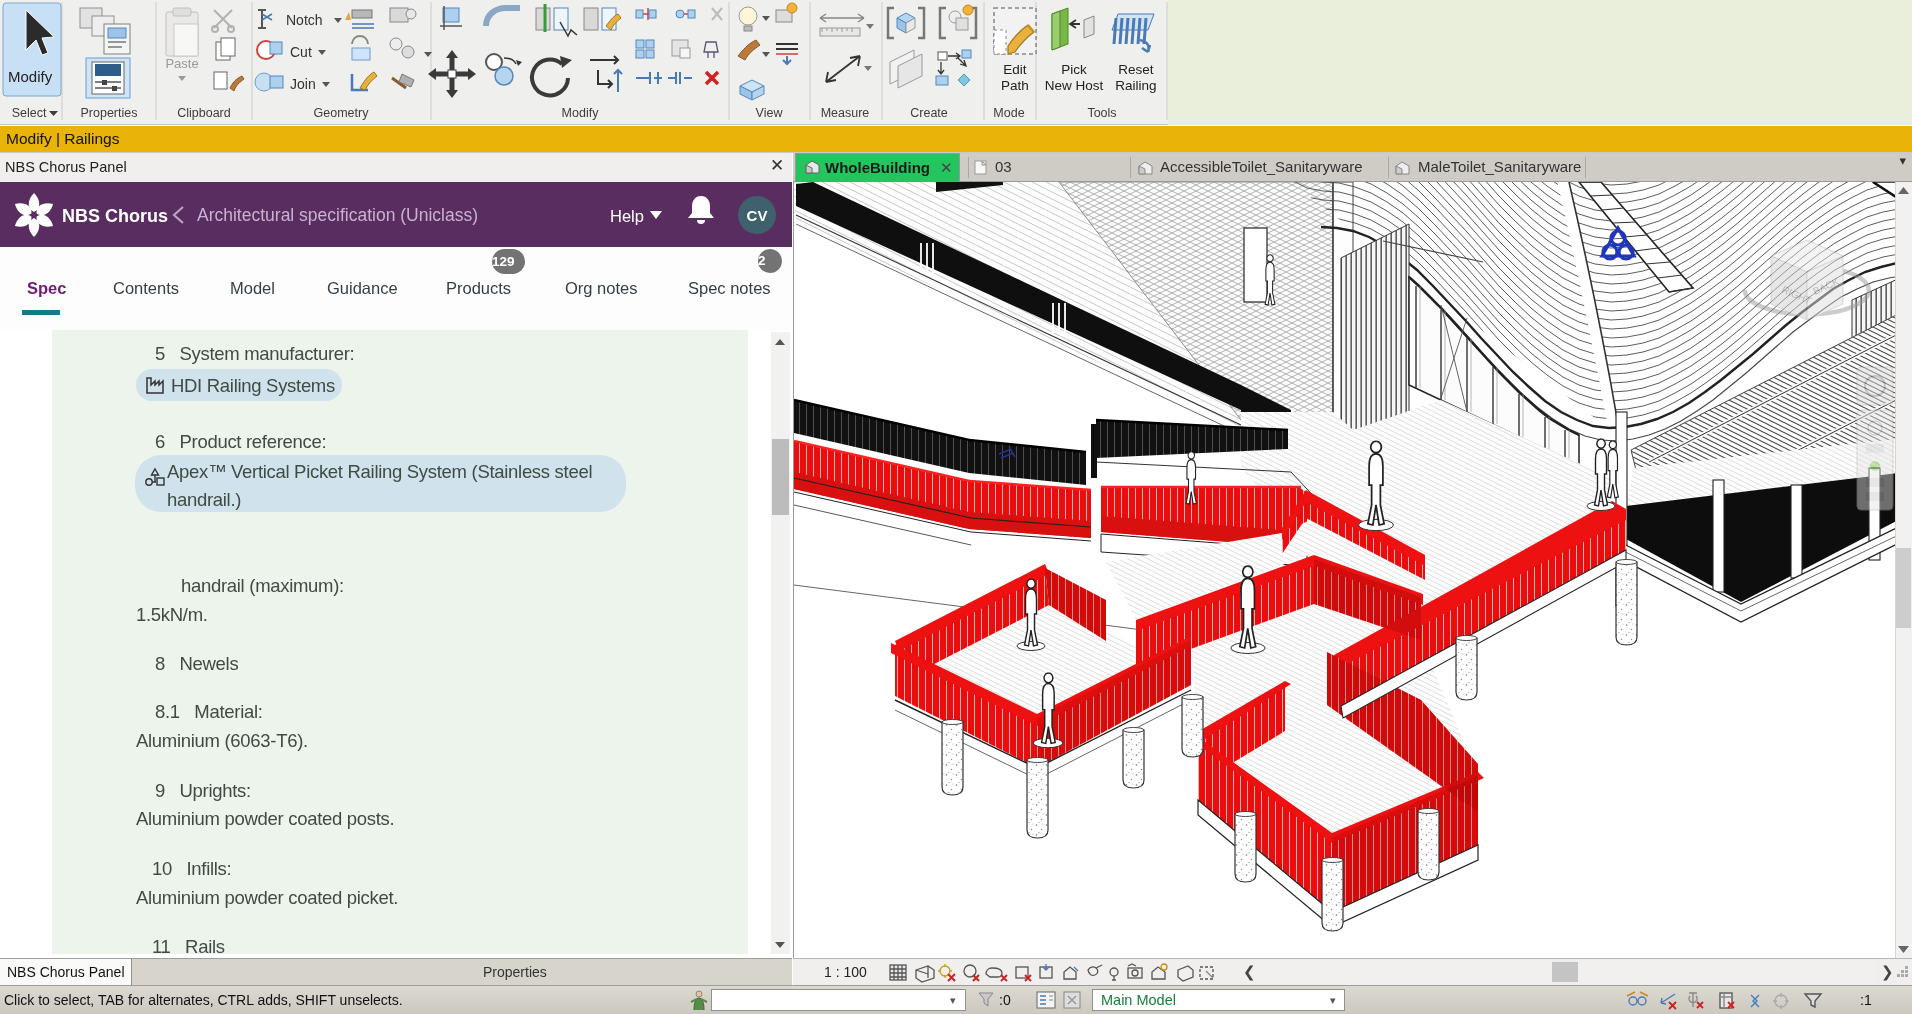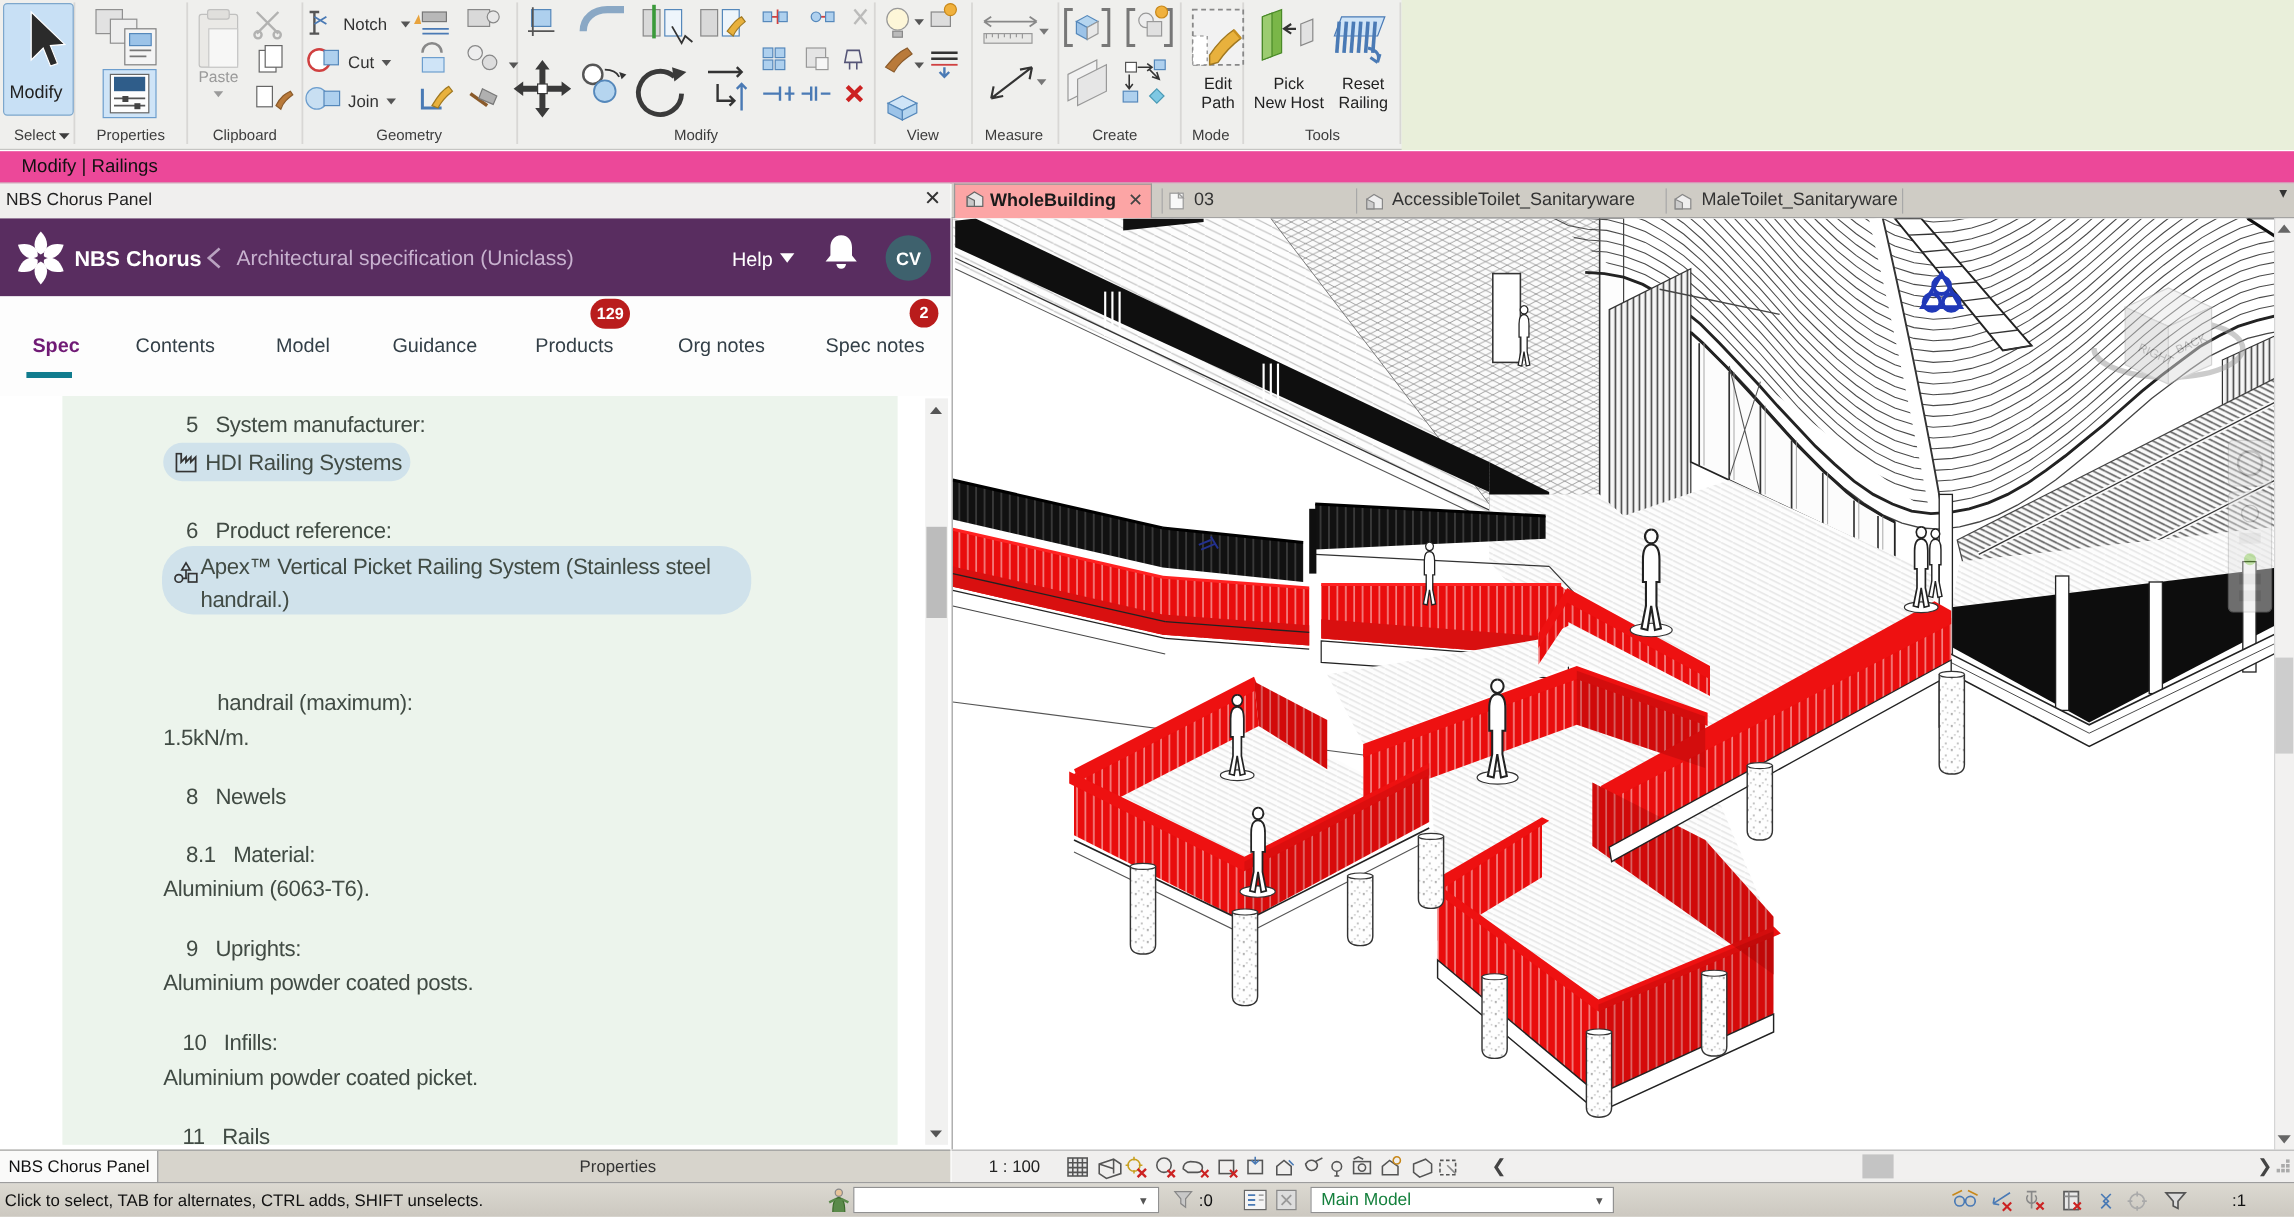--- a/index.html
+++ b/index.html
@@ -1,37 +1,37 @@
 <!DOCTYPE html>
 <html><head><meta charset="utf-8"><style>
 *{margin:0;padding:0;box-sizing:border-box}
 html,body{width:1912px;height:1014px;overflow:hidden;font-family:"Liberation Sans",sans-serif;background:#fff}
 .abs{position:absolute}
 #ribbon{left:0;top:0;width:1912px;height:125px;background:#efefed;border-bottom:1px solid #c5c5c3}
 #ribbon-green{left:1168px;top:0;width:744px;height:125px;background:#e9efda}
-#modbar{left:0;top:126px;width:1912px;height:27px;background:#ec4899;border-bottom:1px solid #c9c9c9;font-size:15.5px;color:#111;line-height:26px;padding-left:18px}
+#modbar{left:0;top:126px;width:1912px;height:27px;background:#eab308;border-bottom:1px solid #c9c9c9;font-size:15.5px;color:#111;line-height:26px;padding-left:6px}
 #ptitle{left:0;top:153px;width:792px;height:29px;background:#f0efee;font-size:14.5px;color:#222;line-height:29px;padding-left:5px}
 #pclose{left:770px;top:155px;font-size:17px;color:#333}
 #purple{left:0;top:182px;width:792px;height:65px;background:#592d60}
 #tabs{left:0;top:247px;width:792px;height:83px;background:#fdfdfd}
 .tab{position:absolute;top:32px;font-size:16.5px;color:#333f47}
 #underline{left:22px;top:63px;width:38px;height:5px;background:#117c8e;position:absolute}
-.badge{position:absolute;top:2px;background:#b91c1c;color:#fff;font-size:13.5px;font-weight:bold;border-radius:13px;text-align:center;line-height:25px}
+.badge{position:absolute;top:2px;background:#737373;color:#fff;font-size:13.5px;font-weight:bold;border-radius:13px;text-align:left;line-height:25px}
 #content{left:0;top:330px;width:792px;height:744px;background:#fff}
 #green{left:52px;top:0px;width:696px;height:624px;background:#ecf4ec;position:absolute}
 .sp{position:absolute;font-size:18.5px;color:#414b44;letter-spacing:-0.3px;white-space:nowrap}
 .pill{position:absolute;background:#d0e2eb;border-radius:16px}
 #vscroll{left:771px;top:2px;width:19px;height:622px;background:#f1f1f0;position:absolute}
 #vthumb{left:1px;top:107px;width:17px;height:76px;background:#bcbcbc;position:absolute}
 #ltabs{left:0;top:958px;width:792px;height:27px;background:#d7d4cc;border-top:1px solid #9d9d9d}
 #ltab-active{left:0;top:0;width:132px;height:27px;background:#fafaf9;border-right:1px solid #8e8e8e;position:absolute;font-size:14px;line-height:26px;padding-left:7px;color:#111}
 .ltab{position:absolute;top:0;font-size:14px;line-height:26px;color:#333}
 #statusbar{left:0;top:985px;width:1912px;height:29px;background:linear-gradient(#dcd9d1,#ccc8c0);border-top:1px solid #9d9d9d;font-size:14px;color:#111}
 #vtabs{left:793px;top:153px;width:1119px;height:29px;background:#cfccc5;border-bottom:1px solid #9a9a9a}
-#vtab-active{left:2px;top:0px;width:165px;height:29px;background:#fca5a5;border:1px solid #999;border-bottom:none;position:absolute;font-size:15px;font-weight:bold;color:#1a1a1a;line-height:28px}
+#vtab-active{left:2px;top:0px;width:165px;height:29px;background:#22c55e;border:1px solid #999;border-bottom:none;position:absolute;font-size:15px;font-weight:bold;color:#1a1a1a;line-height:28px}
 .vtab{position:absolute;top:0;font-size:15px;color:#333;line-height:28px}
 .vsep{position:absolute;top:4px;width:1px;height:21px;background:#a8a8a8}
 #canvas{left:793px;top:182px;width:1102px;height:776px;background:#fff;border-left:1px solid #9a9a9a}
 #cvscroll{left:1895px;top:182px;width:17px;height:776px;background:#f2f1f0;border-left:1px solid #d5d5d5}
 #cvthumb{left:1896px;top:548px;width:15px;height:80px;background:#cdcdcd}
 #viewbar{left:793px;top:958px;width:1119px;height:27px;background:#f0efee;border-top:1px solid #b7b7b7;font-size:14px;color:#222}
 #hthumb{left:1552px;top:962px;width:26px;height:20px;background:#c4c4c4}
 .arr{color:#444;font-size:15px}
 svg text{font-family:"Liberation Sans",sans-serif}
 </style></head><body>

